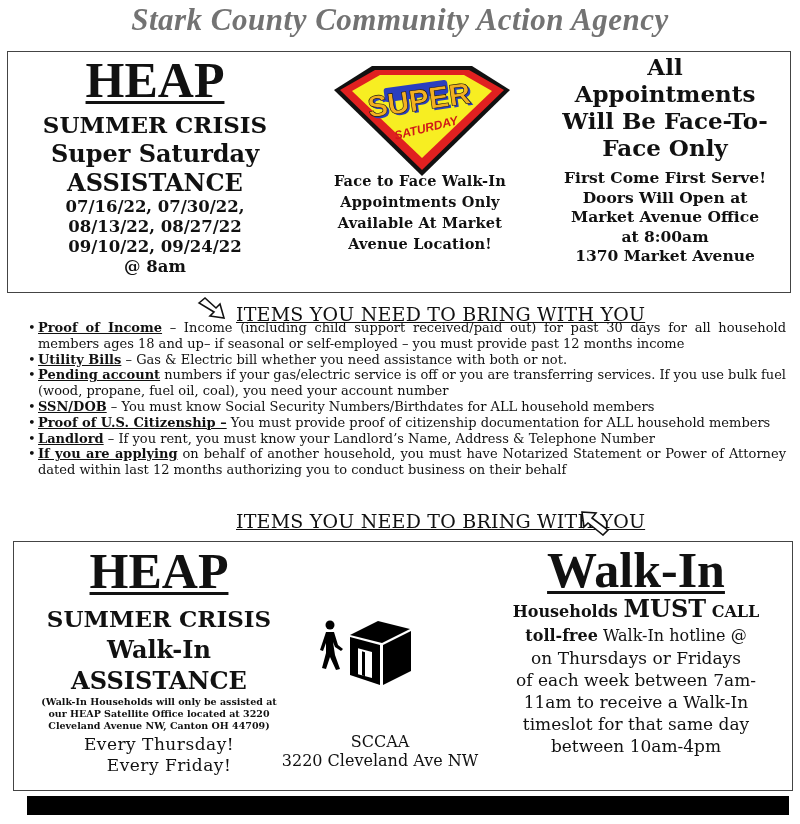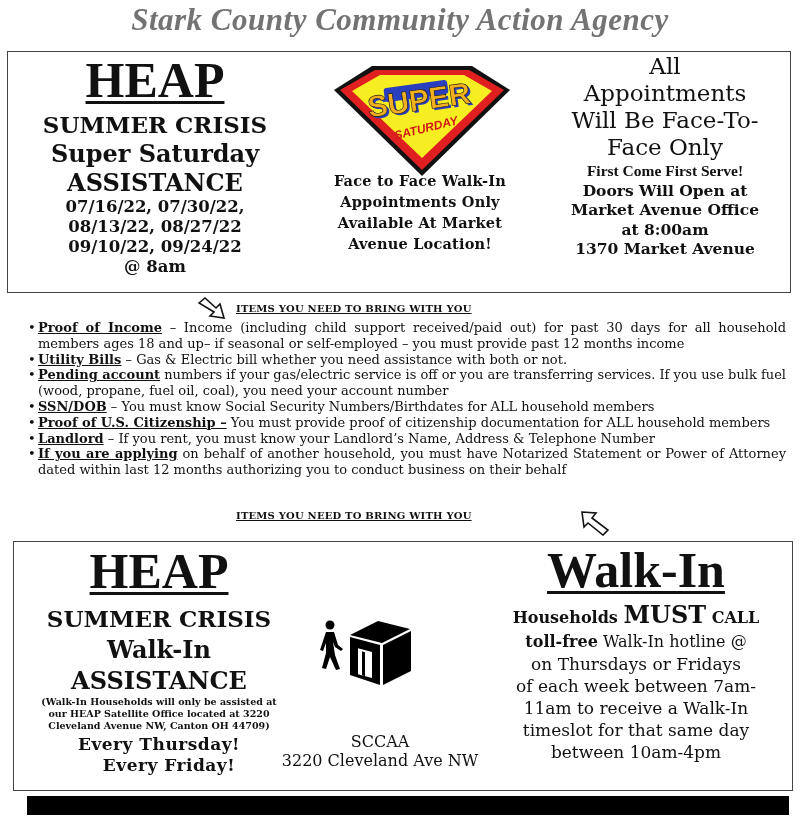--- a/index.html
+++ b/index.html
@@ -19,39 +19,39 @@
   .bottom-box { left: 13px; top: 541px; width: 780px; height: 250px; }
   .serif-b { font-family: "DejaVu Serif", serif; font-weight: bold; }
   .heap {
     font-family: "Liberation Serif", serif; font-weight: bold; font-size: 50px; line-height: 50px;
     text-decoration: underline; text-decoration-thickness: 3px; text-underline-offset: 4px;
   }
   .summer { font-size: 23px; line-height: 28px; font-weight: bold; }
   .sub-big { font-size: 24px; line-height: 30px; font-weight: bold; }
   .dates { font-size: 16.5px; line-height: 20px; font-weight: bold; }
   .mid-text { font-size: 14.5px; line-height: 21px; font-weight: bold; letter-spacing: 0.2px; }
-  .right-big { font-size: 23px; line-height: 27px; font-weight: normal; text-align: center; }
+  .right-big { font-size: 23px; line-height: 27px; font-weight: bold; text-align: center; }
   .right-small { font-size: 15.5px; line-height: 19.5px; font-weight: bold; }
   .items-head {
-    font-size: 10px; font-weight: bold; text-decoration: underline; letter-spacing: 0.2px;
+    font-size: 19px; font-weight: normal; text-decoration: underline; letter-spacing: 0.2px;
     font-family: "DejaVu Serif", serif;
   }
   .items-list {
     left: 28px; top: 320px; width: 758px; margin: 0; padding: 0; list-style: none;
     font-size: 13px; line-height: 15.8px;
   }
   .items-list li { position: relative; padding-left: 10px; text-align: justify; }
   .items-list li .bullet { position: absolute; left: 0; top: 0; }
   .items-list li b { font-weight: bold; text-decoration: underline; }
   .walkin-title {
     font-family: "Liberation Serif", serif; font-weight: bold; font-size: 50px; line-height: 52px;
     text-decoration: underline; text-decoration-thickness: 3px; text-underline-offset: 4px;
   }
   .bl-note { font-size: 9.5px; line-height: 12px; font-weight: bold; }
-  .every { font-size: 17px; line-height: 21px; font-weight: bold; letter-spacing: 0.5px; }
+  .every { font-size: 17px; line-height: 21px; font-weight: normal; letter-spacing: 0.5px; }
   .sccaa { font-size: 16px; line-height: 19px; font-weight: normal; }
   .br-line { font-size: 17px; line-height: 22px; }
   .phone { font-size: 25px; line-height: 30px; font-weight: bold; }
   .black-bar { left: 27px; top: 796px; width: 762px; height: 19px; background: #000; }
 </style>
 </head>
 <body>
 
 <div class="abs agency-title">Stark County Community Action Agency</div>
 
@@ -84,21 +84,21 @@
   <div class="serif-b mid-text">Appointments Only</div>
   <div class="serif-b mid-text">Available At Market</div>
   <div class="serif-b mid-text">Avenue Location!</div>
 </div>
 
 <div class="abs center" style="left:540px; top:53px; width:250px;">
   <div class="serif-b right-big">All</div>
   <div class="serif-b right-big">Appointments</div>
   <div class="serif-b right-big">Will Be Face-To-</div>
   <div class="serif-b right-big">Face Only</div>
-  <div class="serif-b right-small" style="margin-top:0;font-family:Liberation Serif, serif;">First Come First Serve!</div>
+  <div class="serif-b right-small" style="margin-top:7px;">First Come First Serve!</div>
   <div class="serif-b right-small">Doors Will Open at</div>
   <div class="serif-b right-small">Market Avenue Office</div>
   <div class="serif-b right-small">at 8:00am</div>
   <div class="serif-b right-small">1370 Market Avenue</div>
 </div>
 
 <div class="abs" style="left:196px; top:296px;">
   <svg width="34" height="24" viewBox="0 0 34 24">
     <path d="M3,7 L9,2 L20,12 L24,8 L28,22 L14,20 L18,16 Z" fill="#fff" stroke="#111" stroke-width="1.6" stroke-linejoin="miter"></path>
   </svg>
@@ -149,21 +149,21 @@
     <rect x="46" y="46" width="3" height="24" fill="#000" transform="skewY(15) translate(0,-12)"></rect>
   </svg>
 </div>
 <div class="abs center" style="left:270px; top:732px; width:220px;">
   <div class="serif-b sccaa">SCCAA</div>
   <div class="serif-b sccaa">3220 Cleveland Ave NW</div>
 </div>
 
 <div class="abs center" style="left:480px; top:544px; width:312px;">
   <div class="walkin-title">Walk-In</div>
-  <div style="margin-top:6px; font-size:16px; line-height:26px;">
+  <div style="font-size:16px; line-height:26px;">
     <span class="serif-b">Households </span><span class="serif-b" style="font-size:24px;">MUST</span><span class="serif-b" style="font-variant:small-caps;"> CALL</span>
   </div>
   <div style="font-size:16px; line-height:22px;">
     <span class="serif-b">toll-free</span><span> Walk-In hotline @</span>
   </div>
   <div class="br-line">on Thursdays or Fridays</div>
   <div class="br-line">of each week between 7am-</div>
   <div class="br-line">11am to receive a Walk-In</div>
   <div class="br-line">timeslot for that same day</div>
   <div class="br-line">between 10am-4pm</div>

